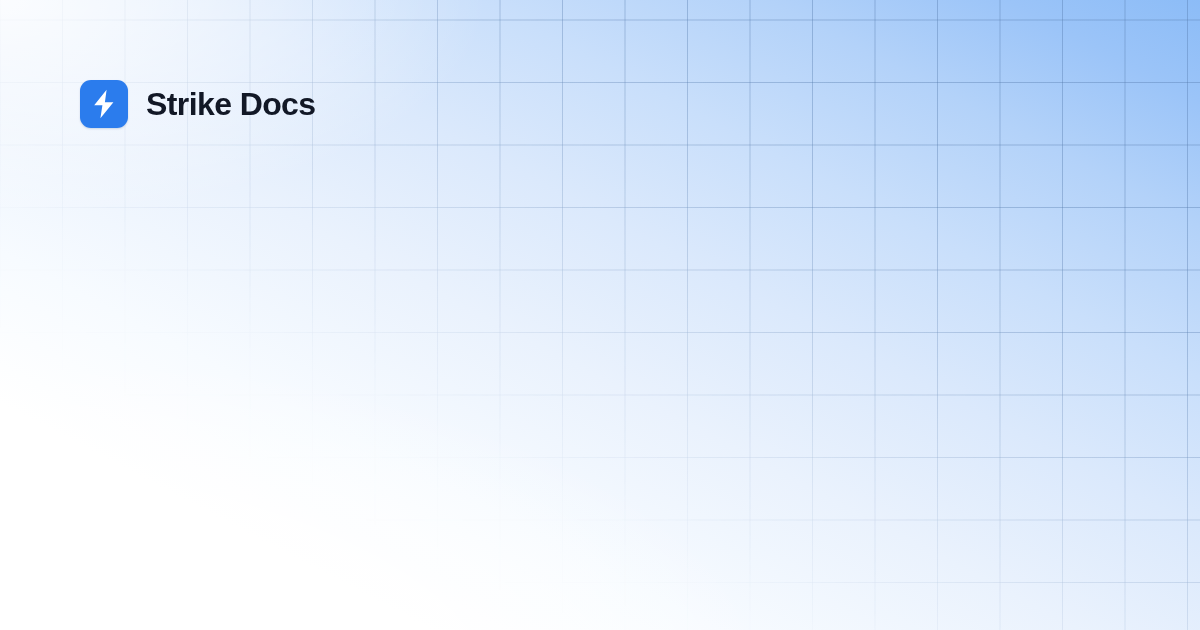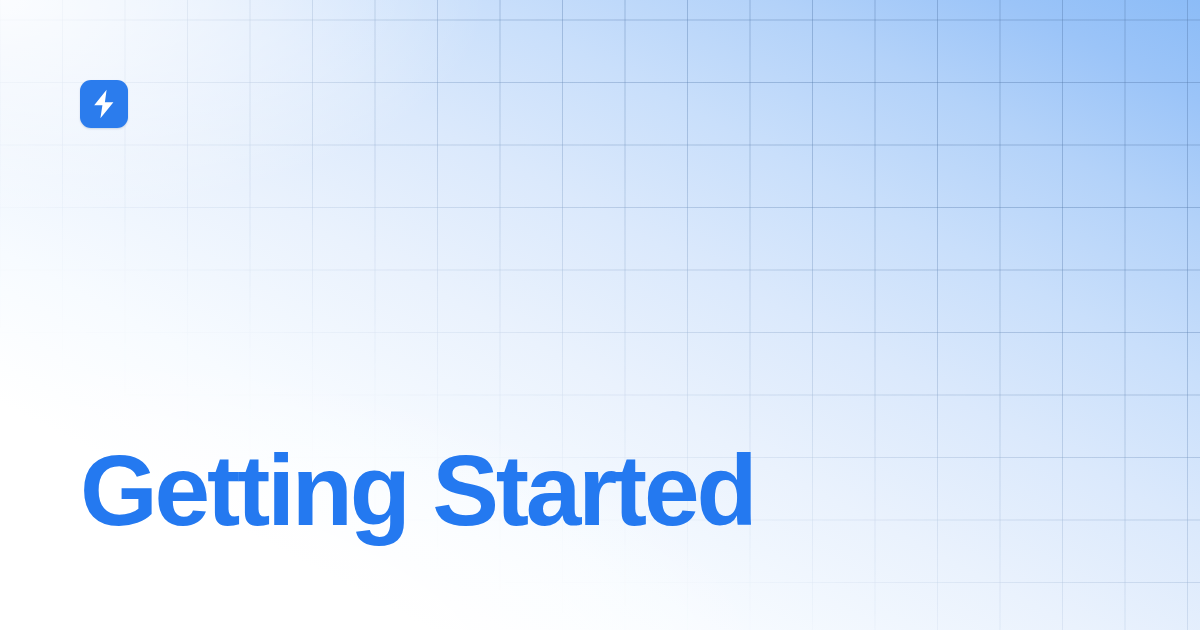--- a/index.html
+++ b/index.html
@@ -124,17 +124,17 @@
   <div class="bg-gradient"></div>
   <div class="bg-grid"></div>
   <div class="bg-glow"></div>
 
   <div class="brand">
     <div class="brand-mark">
       <svg width="26" height="30" viewBox="0 0 26 30" aria-hidden="true">
         <path d="M15.6 0.8 L3.2 16.3 L11.4 16.3 L9.4 29.2 L22.4 13.2 L13.9 13.2 Z" fill="#ffffff"></path>
       </svg>
     </div>
+    <div class="brand-name">Strike Docs</div>
   </div>
 
-  <div class="headline">Getting Started</div>
 
 </div>
 
 </body></html>

